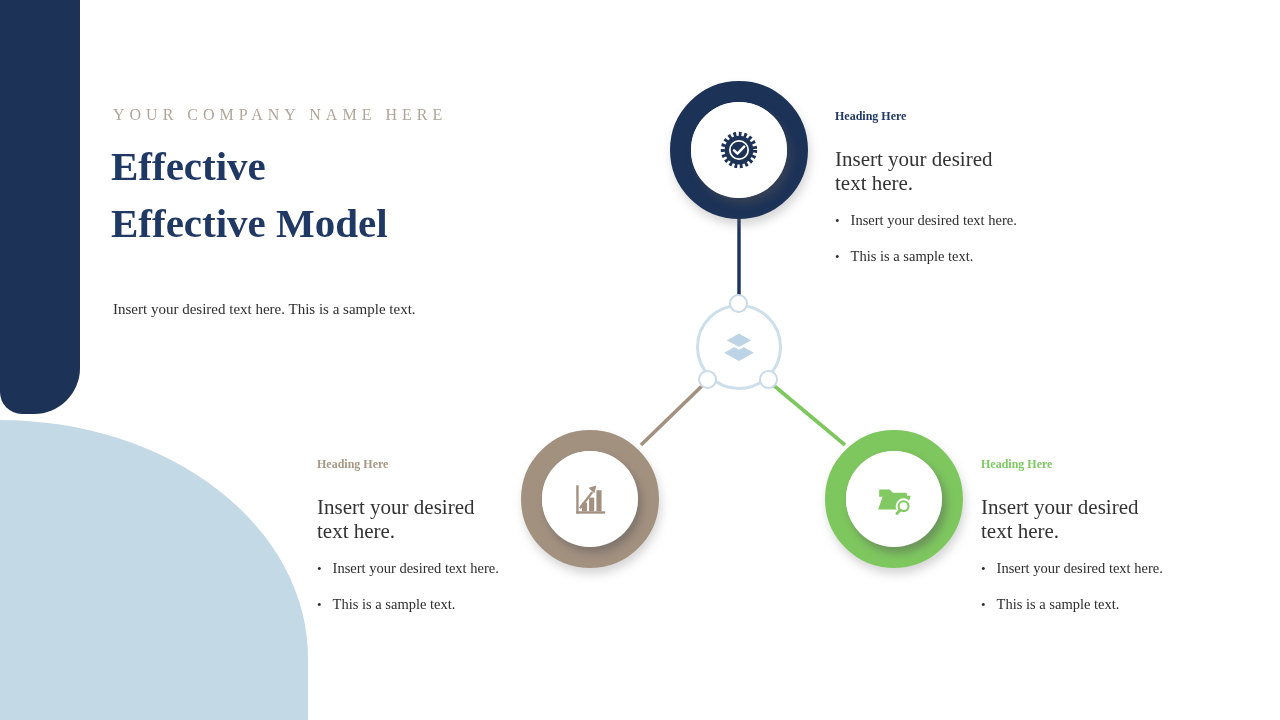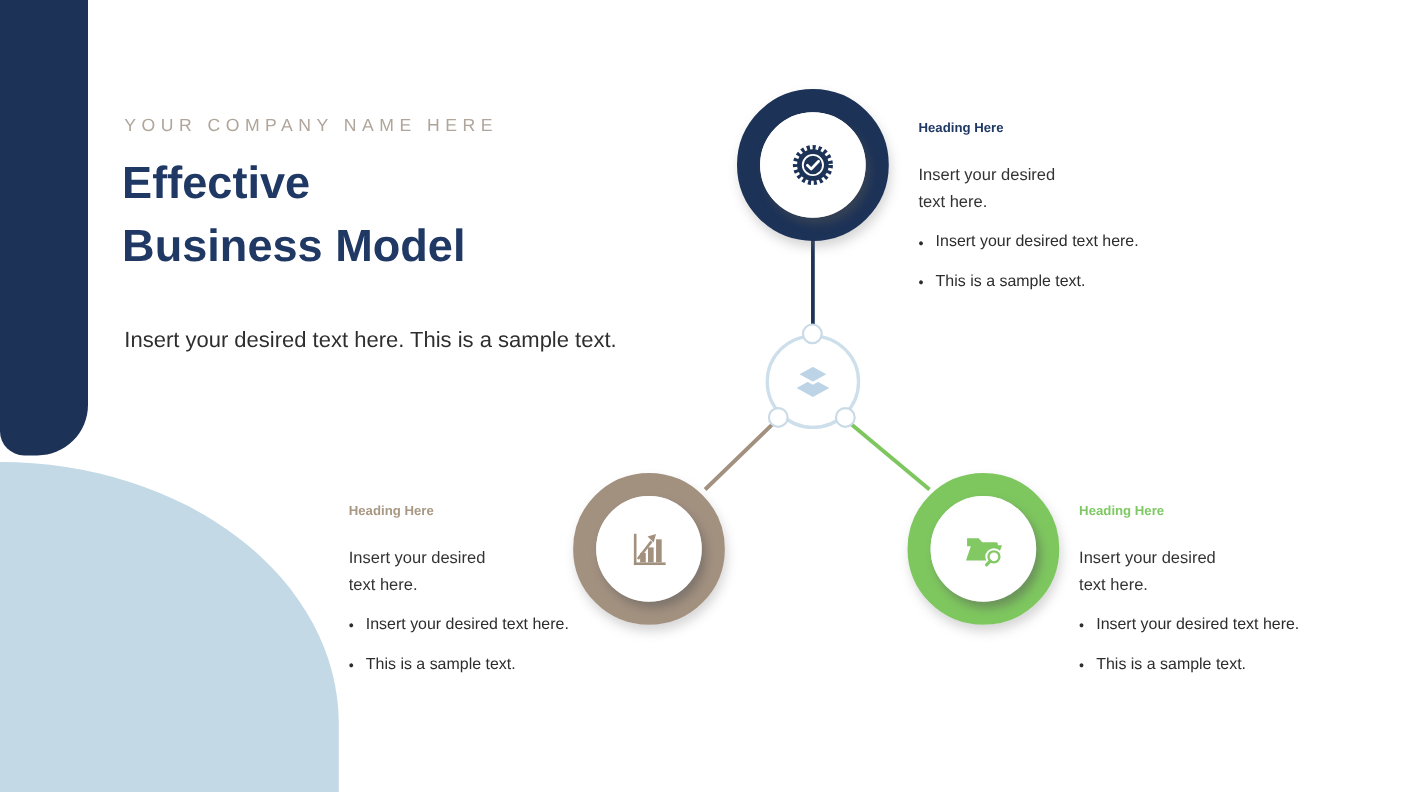--- a/index.html
+++ b/index.html
@@ -1,18 +1,18 @@
 <!DOCTYPE html>
 <html><head>
 <meta charset="utf-8">
 <style>
   html,body{margin:0;padding:0;background:#ffffff;}
   .slide{
     position:relative;width:1280px;height:720px;background:#ffffff;overflow:hidden;
-    font-family:Liberation Sans, sans-serif;
+    font-family:Liberation Serif, serif;
   }
   
   .deco-navy{
     position:absolute;left:0;top:0;width:80px;height:414px;
     background:#1c3257;border-radius:0 0 46px 22px;
   }
   .deco-blue{
     position:absolute;left:0;top:420px;width:308px;height:300px;
     background:#c3d9e5;border-top-right-radius:308px 238px;
   }
@@ -20,21 +20,21 @@
   .company{
     position:absolute;left:113px;top:106px;
     font-size:16px;letter-spacing:5px;color:#b0a59a;white-space:nowrap;
   }
   .title{
     position:absolute;left:111px;top:138px;
     font-size:41px;line-height:57px;font-weight:bold;color:#1f3864;white-space:nowrap;
   }
   .desc{
     position:absolute;left:113px;top:297px;
-    font-size:20px;line-height:25.5px;color:#2e2e2e;white-space:nowrap;text-align:center;
+    font-size:15px;line-height:25.5px;color:#2e2e2e;white-space:nowrap;text-align:center;
   }
   
   .lines{position:absolute;left:0;top:0;z-index:1;}
   
   .node{
     position:absolute;width:138px;height:138px;border-radius:50%;
     box-sizing:border-box;z-index:2;
     box-shadow:2px 6px 10px rgba(120,120,120,0.30);
   }
   .node-top{left:670px;top:81px;border:21px solid #1c3257;}
@@ -60,41 +60,41 @@
   .hub-dot-right{left:759px;top:370px;}
   
   .tb{position:absolute;z-index:3;}
   .tb-top{left:835px;top:104px;width:330px;}
   .tb-left{left:317px;top:452px;width:280px;}
   .tb-right{left:981px;top:452px;width:280px;}
   .tb .heading{font-size:12px;line-height:24px;font-weight:bold;white-space:nowrap;}
   .tb-top .heading{color:#1f3864;}
   .tb-left .heading{color:#a89884;}
   .tb-right .heading{color:#7ec963;}
-  .tb .body{margin-top:20px;font-size:15px;line-height:23.5px;color:#333333;}
+  .tb .body{margin-top:20px;font-size:21px;line-height:23.5px;color:#333333;}
   .tb .bullets{margin-top:17px;}
   .bullet{
     display:flex;gap:11px;align-items:flex-start;
     font-size:14.5px;line-height:17px;color:#2d2d2d;margin-top:19px;white-space:nowrap;
   }
   .bullet:first-child{margin-top:0;}
   .bullet .dot{font-size:13px;line-height:17px;color:#2d2d2d;}
 </style>
 </head>
 <body>
 
 <div class="slide">
 
   <div class="deco-navy"></div>
   <div class="deco-blue"></div>
 
   <div class="company">YOUR COMPANY NAME HERE</div>
   <div class="title">
     <span>Effective</span><br>
-    <span>Business Model</span>
+    <span>Effective Model</span>
   </div>
   <div class="desc">
     <span>Insert your desired text here. This is a sample text.</span><br>
   </div>
 
   <svg class="lines" width="1280" height="720" viewBox="0 0 1280 720">
     <line x1="739" y1="218" x2="739" y2="303" stroke="#1c3257" stroke-width="3.4"></line>
     <line x1="704" y1="384" x2="641" y2="445" stroke="#a39180" stroke-width="3.6"></line>
     <line x1="772" y1="384" x2="845" y2="445" stroke="#7ec75f" stroke-width="3.6"></line>
   </svg>

